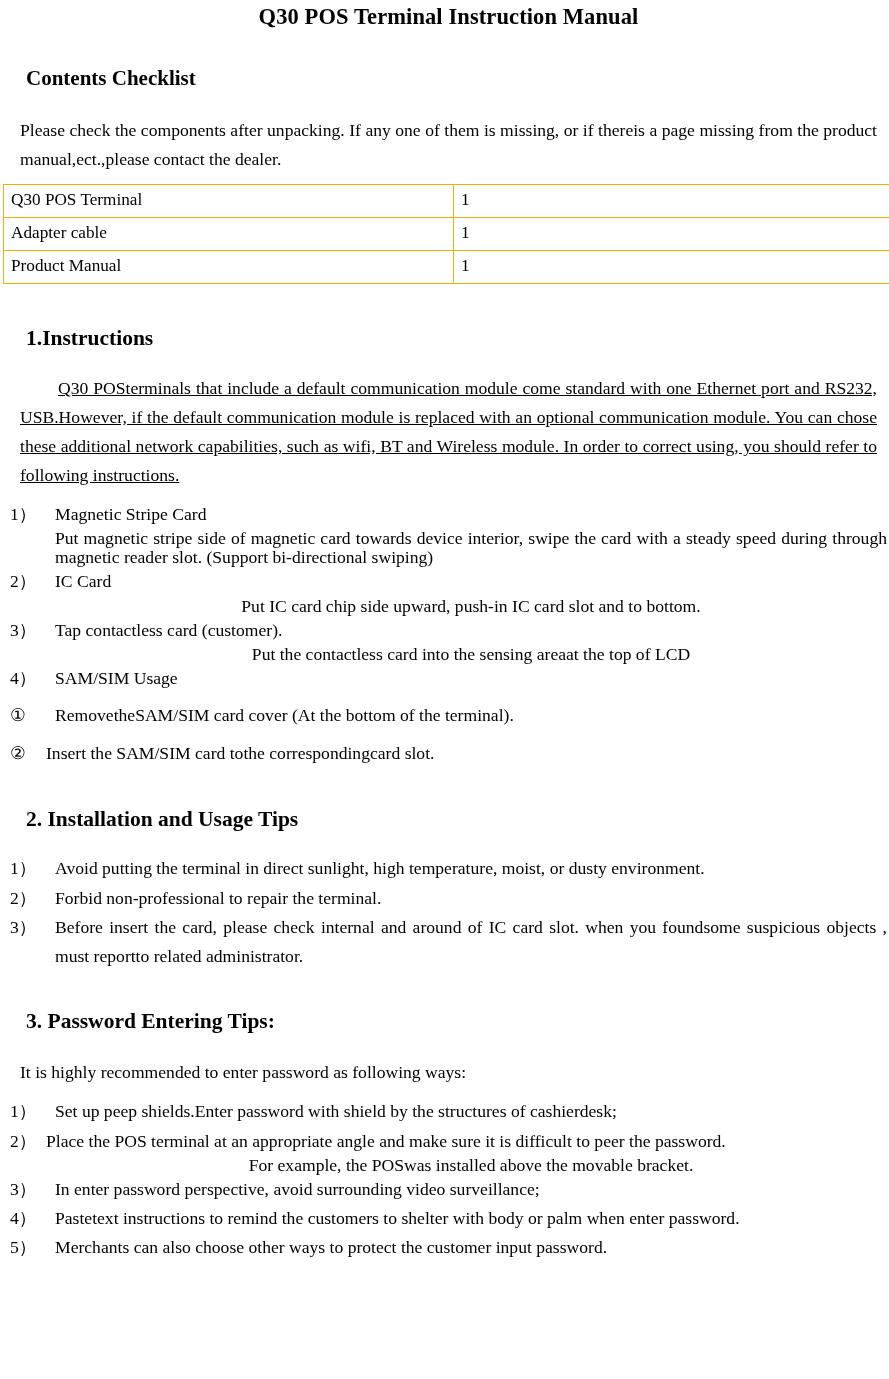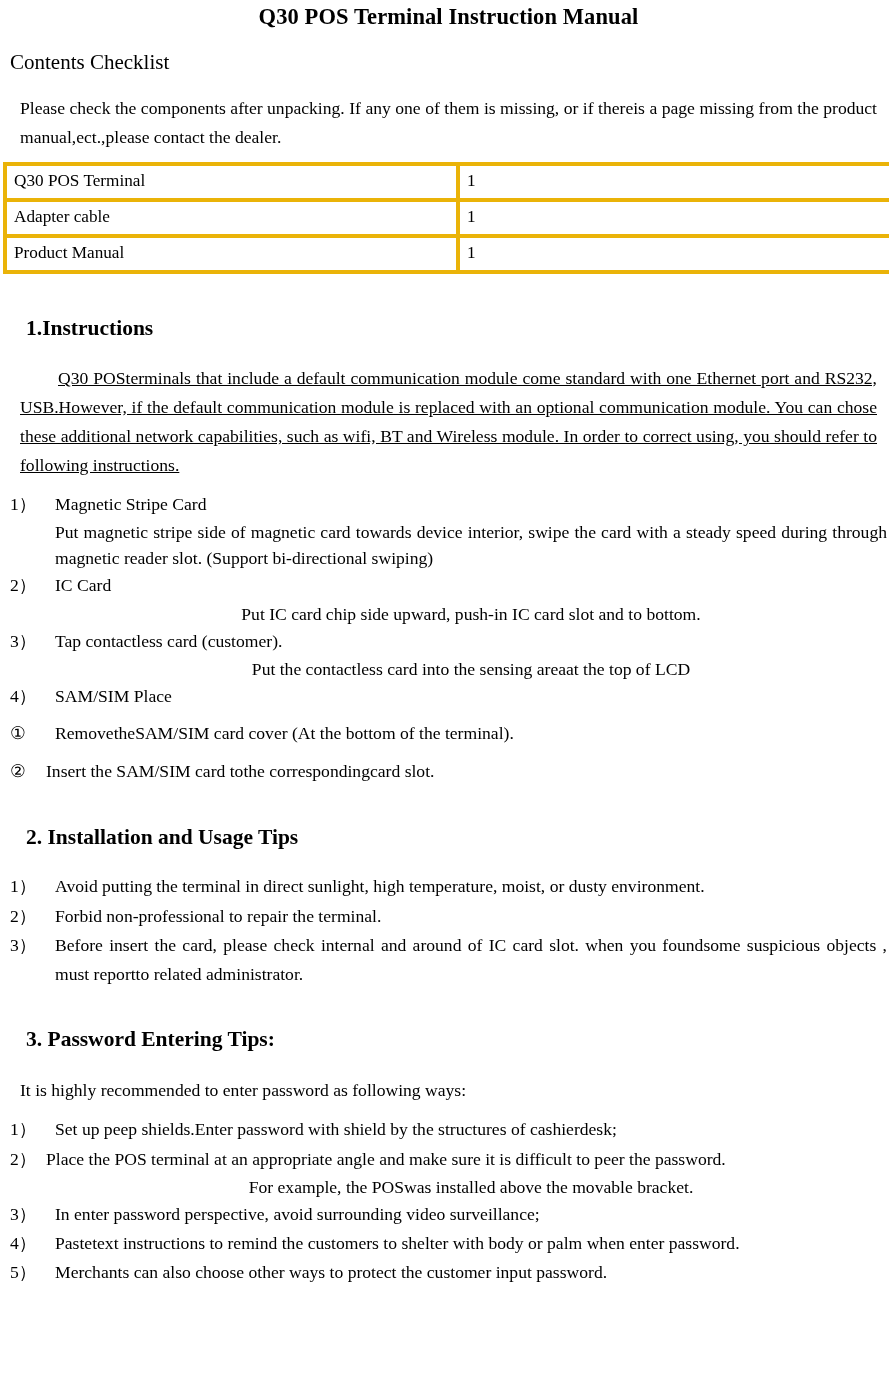--- a/index.html
+++ b/index.html
@@ -29,22 +29,22 @@
     font-weight: bold;
     line-height: 1.0;
     margin: 0;
     padding: 6px 0 0 0;
     letter-spacing: 0.1px;
   }
 
   
   .h-checklist {
     font-size: 21px;
-    font-weight: normal;
-    margin: 0;
+    font-weight: bold;
+    margin: 16px;
     padding: 22px 0 0 0;
     line-height: 1.05;
   }
   .h-section {
     font-size: 21.5px;
     font-weight: bold;
     margin: 16px;
     line-height: 1.05;
   }
   .h-instructions { padding: 27px 0 0 0; }
@@ -74,21 +74,21 @@
   }
 
   
   .checklist-table {
     border-collapse: collapse;
     width: 877px;
     margin: 4px 0 0 -7px;
     table-layout: fixed;
   }
   .checklist-table td {
-    border: 4px solid #eab308;
+    border: 1px solid #eab308;
     font-size: 17.2px;
     line-height: 1.1;
     height: 26px;
     padding: 3px 0 3px 7px;
     vertical-align: middle;
   }
   .checklist-table td.col-name { width: 442px; }
   .checklist-table td.col-qty  { width: 434px; }
 
   
@@ -116,21 +116,21 @@
     width: 45px;
     text-align: left;
     white-space: pre;
   }
   .li.tight { padding-left: 36px; }
   .li.tight > .marker { width: 36px; }
 
   
   .sub {
     font-size: 17.6px;
-    line-height: 26px;
+    line-height: 19px;
     margin: 0;
     padding-left: 45px;
     text-align: justify;
     text-justify: inter-word;
   }
   .sub.left { text-align: center; }
 
   .gap-sm { height: 8px; }
 </style>
 </head>
@@ -179,21 +179,21 @@
     <p class="sub left">Put IC card chip side upward, push-in IC card slot and to bottom.</p>
 
     <li class="li">
       <span class="marker">3）</span>
       <span>Tap contactless card (customer).</span>
     </li>
     <p class="sub left">Put the contactless card into the sensing areaat the top of LCD</p>
 
     <li class="li">
       <span class="marker">4）</span>
-      <span>SAM/SIM Place</span>
+      <span>SAM/SIM Usage</span>
     </li>
   </ul>
 
   <div class="gap-sm"></div>
 
   <ul class="list">
     <li class="li">
       <span class="marker">①</span>
       <span>RemovetheSAM/SIM card cover (At the bottom of the terminal).</span>
     </li>

